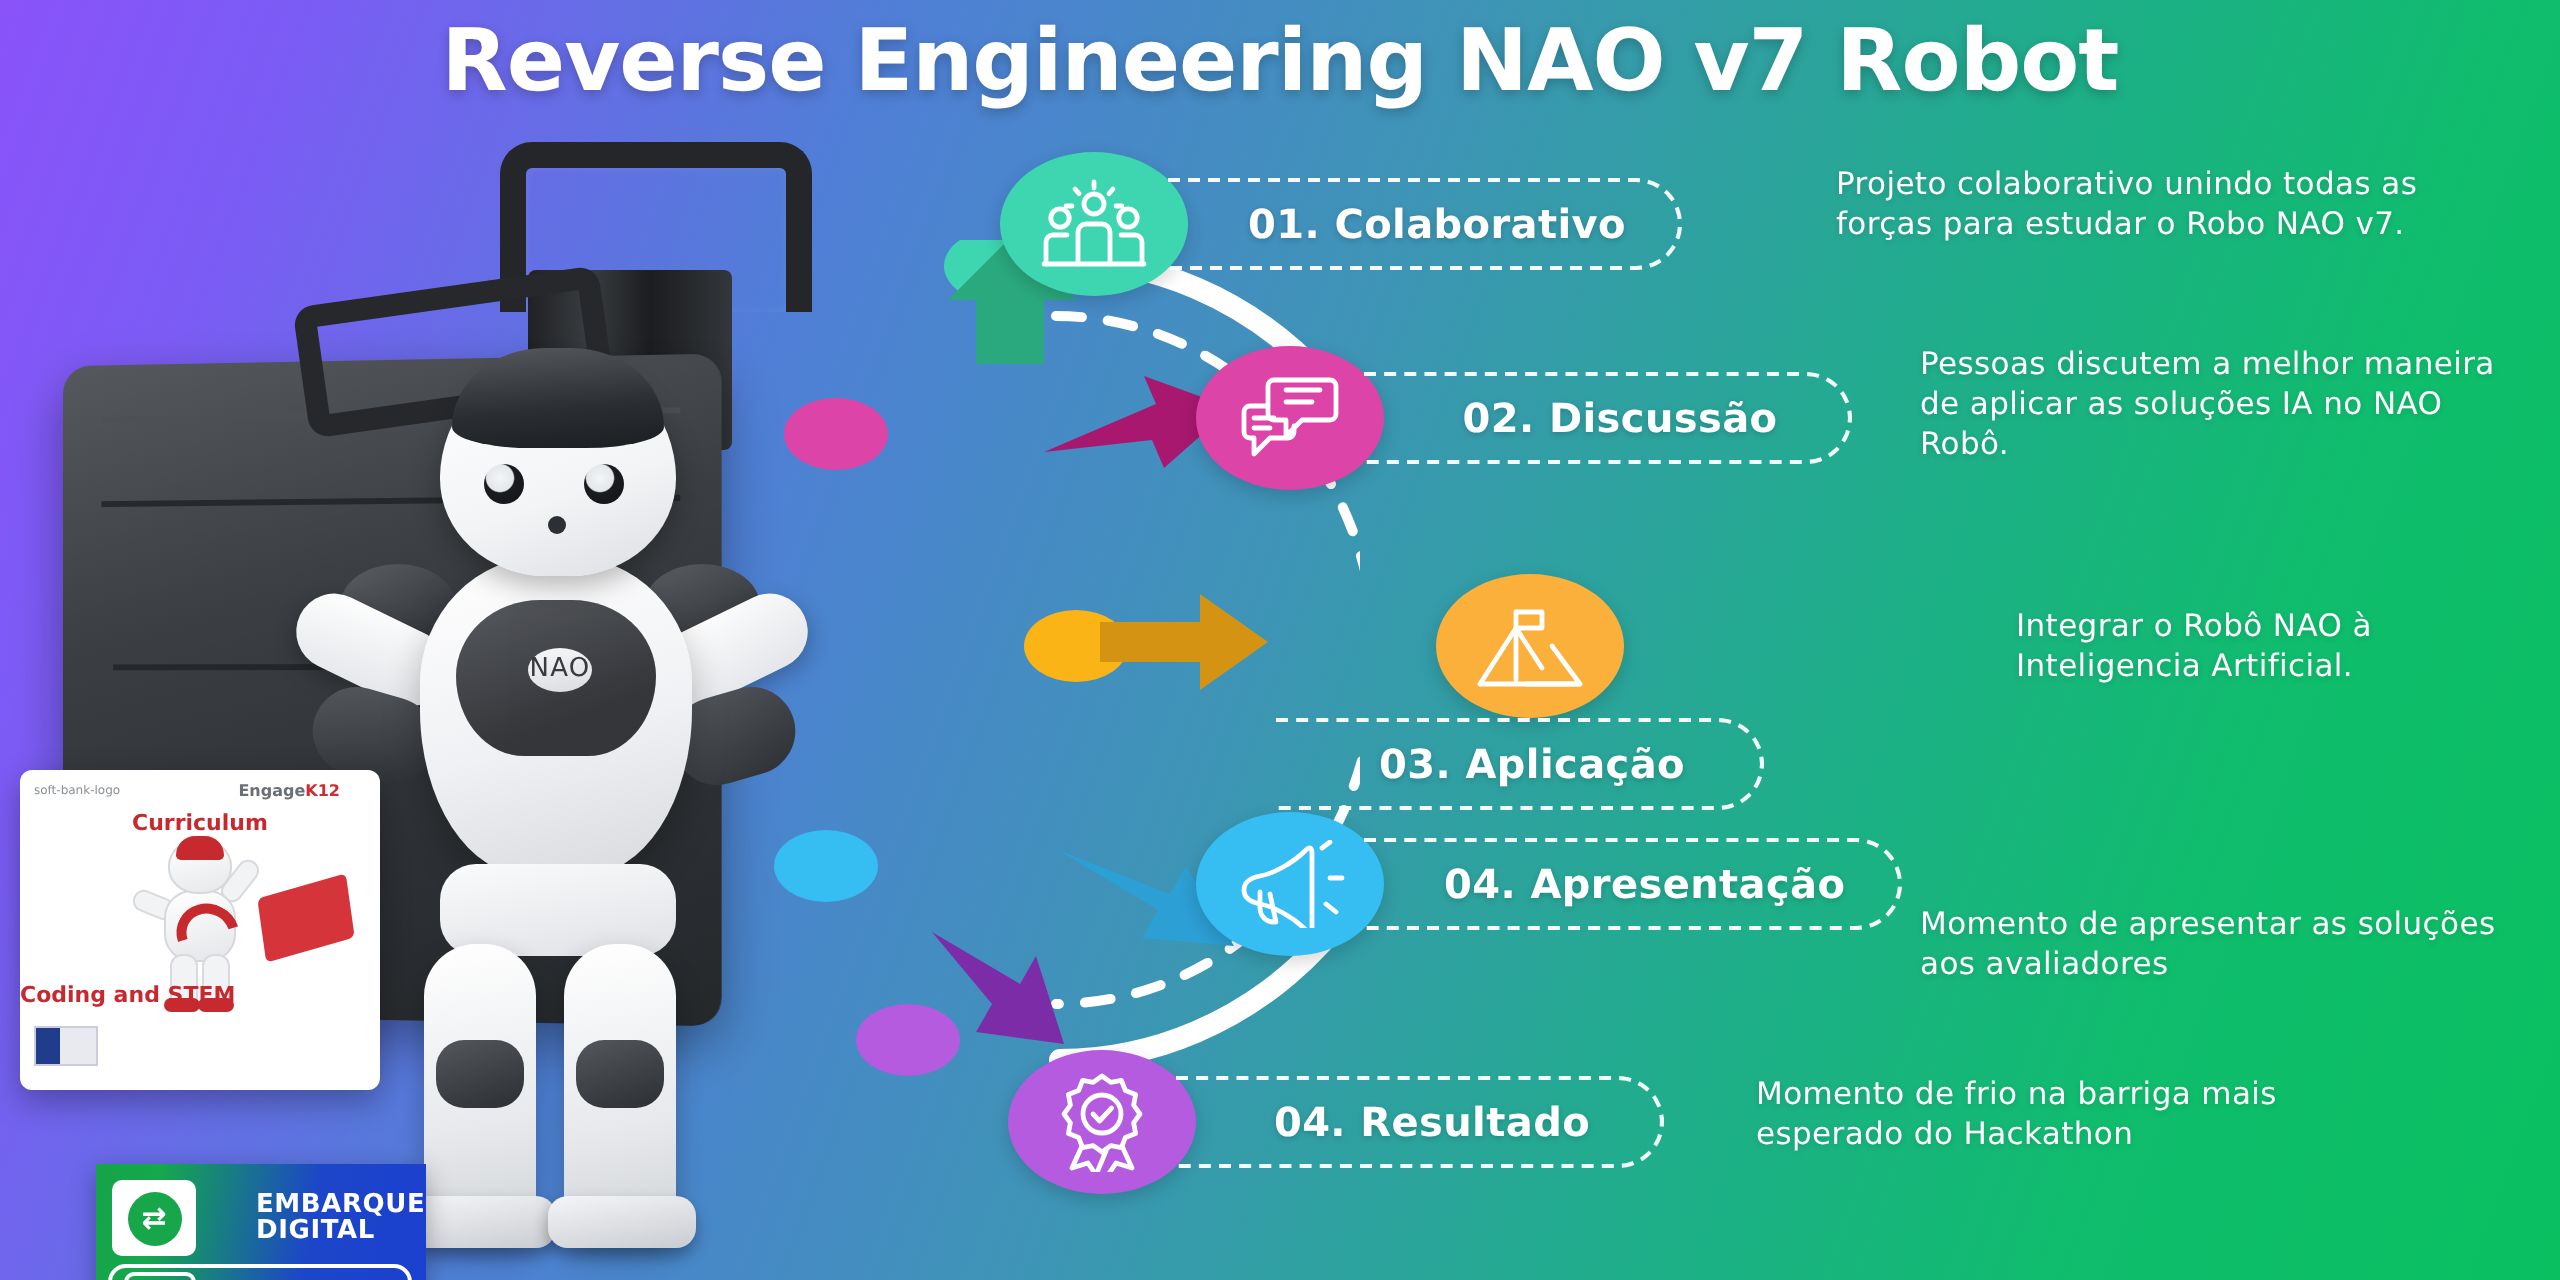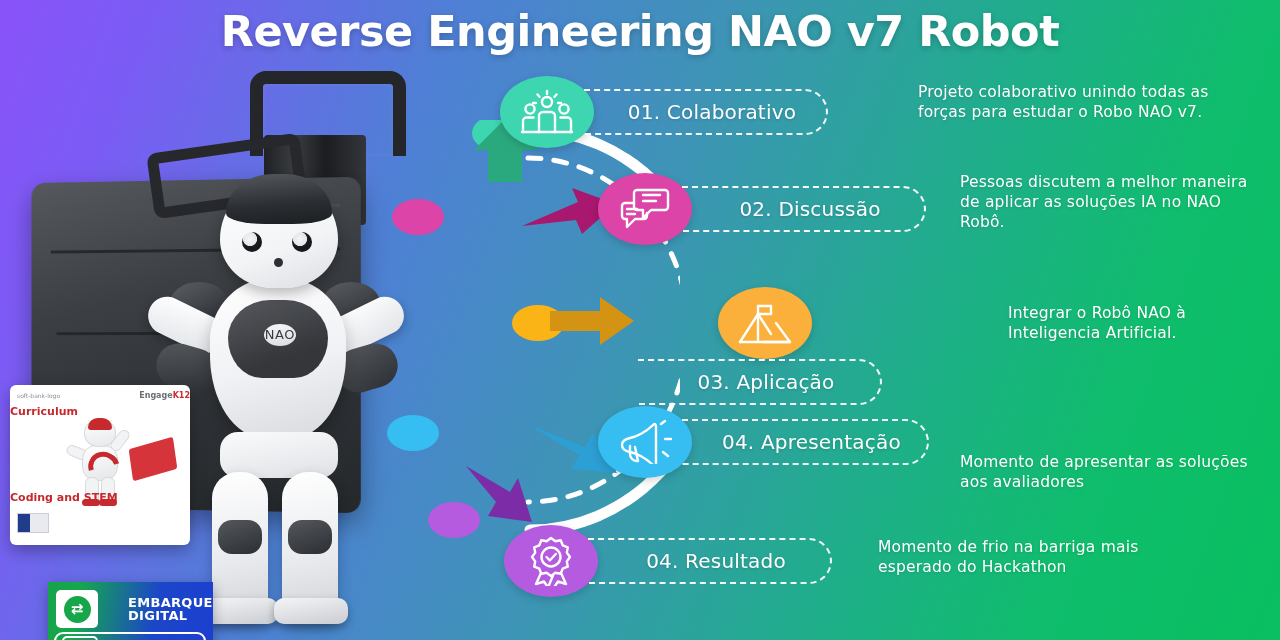--- a/index.html
+++ b/index.html
@@ -121,24 +121,24 @@
     background:linear-gradient(160deg,#54575c,#2b2e32);}
   .nao-foot{position:absolute;left:-8px;top:126px;width:74px;height:26px;border-radius:10px;
     background:linear-gradient(170deg,#f4f5f7,#c9ccd1);box-shadow:0 4px 8px rgba(0,0,0,.3);}
 
   
   .curriculum{
     position:absolute;left:10px;top:330px;width:180px;height:160px;
     background:#ffffff;border-radius:6px;box-shadow:0 6px 16px rgba(0,0,0,.3);
     overflow:hidden;
   }
-  .cur-brand{position:absolute;right:0;top:6px;font-size:8px;font-weight:bold;color:#6b7076;}
+  .cur-brand{position:absolute;right:20px;top:6px;font-size:8px;font-weight:bold;color:#6b7076;}
   .cur-brand b{color:#d02b2f;}
   .cur-logo{position:absolute;left:7px;top:7px;font-size:6px;color:#8b9097;}
-  .cur-title{position:absolute;left:0;top:20px;width:100%;text-align:left;
+  .cur-title{position:absolute;left:0;top:20px;width:100%;text-align:center;
     font-size:11px;font-weight:bold;color:#c62a2e;font-family:"DejaVu Sans", sans-serif;}
   .cur-bottom{position:absolute;left:0;top:106px;width:100%;text-align:left;
     font-size:11px;font-weight:bold;color:#c62a2e;font-family:"DejaVu Sans", sans-serif;}
   .cur-robot{position:absolute;left:58px;top:34px;width:62px;height:86px;}
   .cr-head{position:absolute;left:16px;top:0;width:30px;height:26px;border-radius:50% 50% 46% 46%;
     background:linear-gradient(165deg,#fff,#e6e8ea);border:1px solid #d6d8db;}
   .cr-cap{position:absolute;left:3px;top:-2px;width:24px;height:12px;border-radius:12px 12px 3px 3px;background:#c62a2e;}
   .cr-body{position:absolute;left:14px;top:26px;width:34px;height:34px;border-radius:14px;
     background:linear-gradient(165deg,#fff,#e4e6e9);border:1px solid #d6d8db;}
   .cr-sash{position:absolute;left:5px;top:6px;width:22px;height:20px;border-radius:50%;
@@ -198,21 +198,21 @@
   }
   .pill{
     height:46px;min-width:244px;margin-left:-10px;
     border:2px dashed rgba(255,255,255,.95);
     border-left:none;
     border-radius:0 26px 26px 0;
     display:flex;align-items:center;justify-content:center;
     padding:0 26px 0 40px;box-sizing:border-box;
   }
   .pill span{
-    color:#ffffff;font-weight:normal;font-size:20px;letter-spacing:.2px;white-space:nowrap;
+    color:#ffffff;font-weight:bold;font-size:20px;letter-spacing:.2px;white-space:nowrap;
     font-family:"DejaVu Sans", sans-serif;
     text-shadow:0 1px 3px rgba(0,0,0,.18);
   }
   .desc{
     position:absolute;color:#ffffff;font-size:15.5px;line-height:20px;
     font-family:"DejaVu Sans", sans-serif;letter-spacing:.2px;
     text-shadow:0 1px 3px rgba(0,0,0,.14);
   }
   .arrow{position:absolute;}
 </style>

